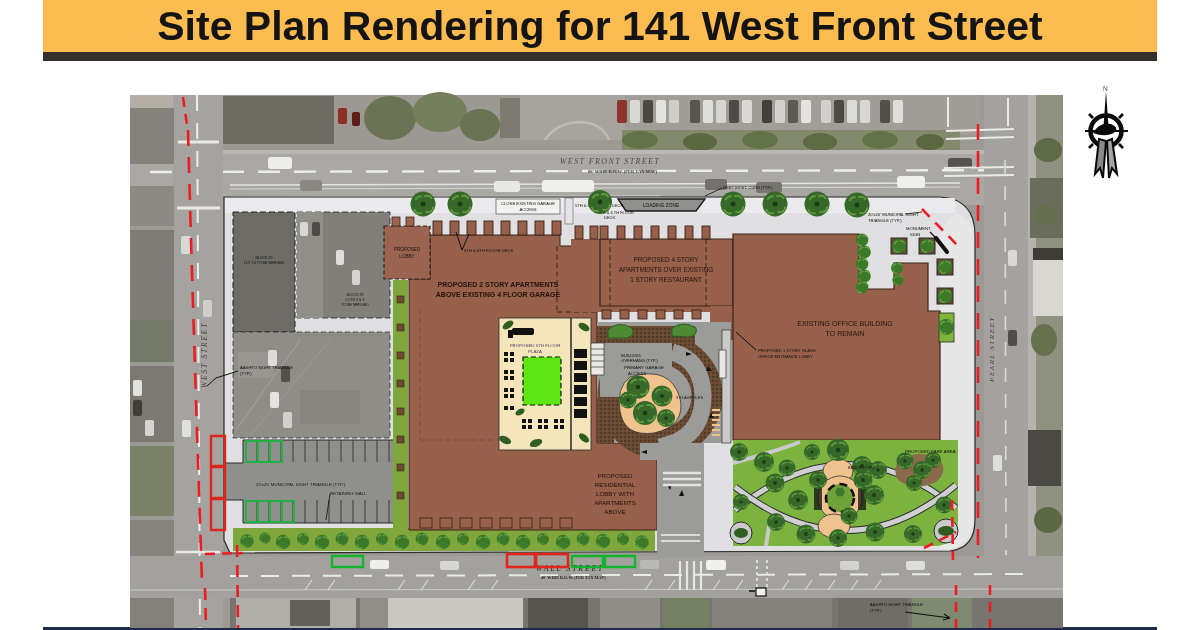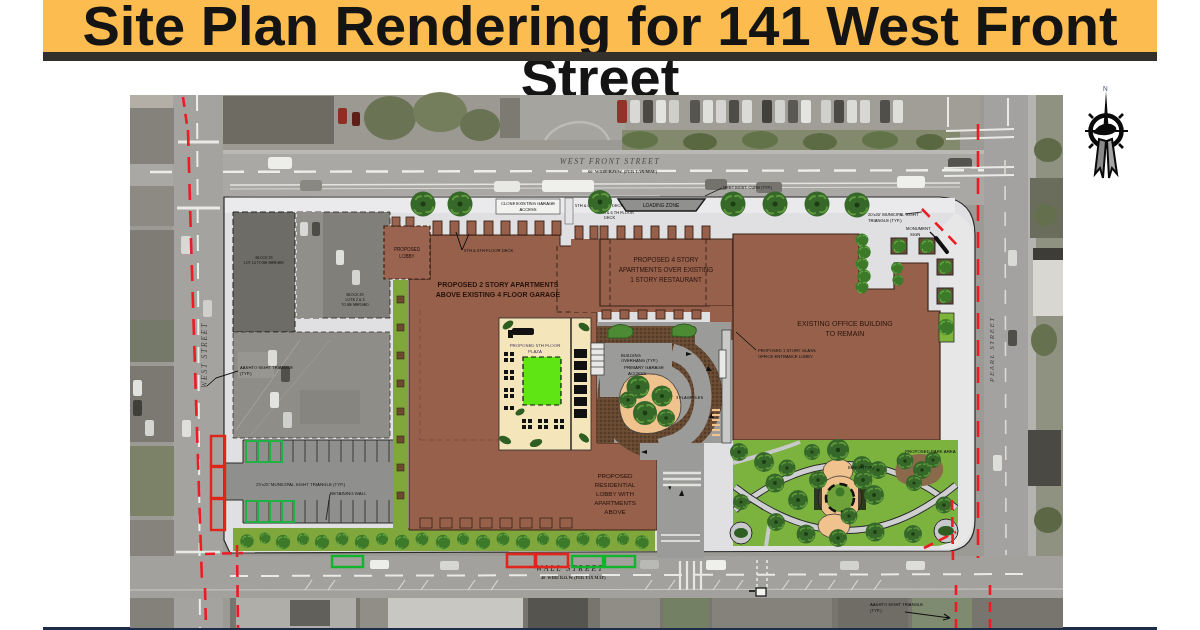--- a/index.html
+++ b/index.html
@@ -4,21 +4,21 @@
 <style>
   html,body{margin:0;padding:0;width:1200px;height:630px;overflow:hidden;background:#ffffff;
     font-family:"Liberation Sans", sans-serif;}
   .abs{position:absolute;}
 </style>
 </head>
 <body>
 
 <div class="abs" style="left:43px;top:0;width:1114px;height:52px;background:#FCBC50;"></div>
 
-<div class="abs" style="left:43px;top:0;width:1114px;height:52px;line-height:52px;text-align:center;font-size:56px;font-weight:bold;color:#141414;letter-spacing:0px;">Site Plan Rendering for 141 West Front Street</div>
+<div class="abs" style="left:43px;top:0;width:1114px;height:52px;line-height:52px;text-align:center;font-size:41px;font-weight:bold;color:#141414;letter-spacing:0px;">Site Plan Rendering for 141 West Front Street</div>
 
 <div class="abs" style="left:43px;top:52px;width:1114px;height:9px;background:#332F2B;"></div>
 
 <div class="abs" style="left:43px;top:627px;width:1114px;height:3px;background:#1D2C49;"></div>
 
 <svg class="abs" style="left:0;top:0;" width="1200" height="630" viewBox="0 0 1200 630">
 <defs>
   <pattern id="hatch" width="4" height="4" patternUnits="userSpaceOnUse">
     <rect width="4" height="4" fill="#684A33"></rect>
     <circle cx="1" cy="1" r="0.8" fill="#38281A"></circle>

